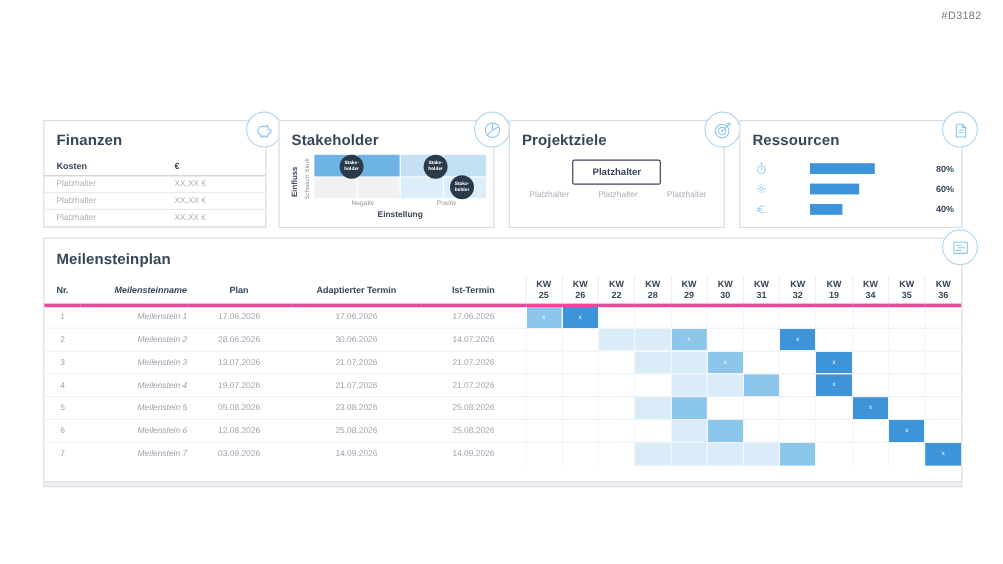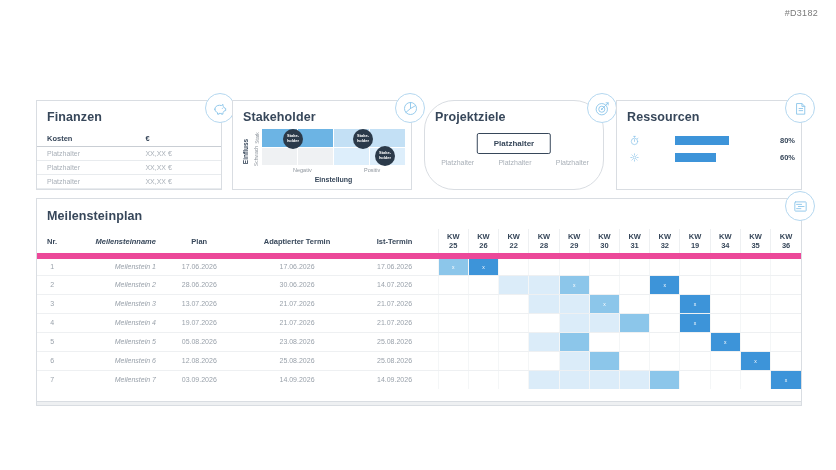--- a/index.html
+++ b/index.html
@@ -91,21 +91,21 @@
   }
   .sh-xtick {
     position: absolute; font-size: 5.5px; color: #8d949c;
   }
   .sh-xlab {
     position: absolute; left: 21px; top: 47px; width: 143px;
     text-align: center; font-size: 7px; font-weight: bold; color: #37475a;
   }
 
   
-  #card-ziele { left: 424px; top: 100px; width: 180px; height: 90px; border-radius: 30px; }
+  #card-ziele { left: 424px; top: 100px; width: 180px; height: 90px; }
   #card-ziele .card-title { position: absolute; left: 10px; top: 9px; }
   .ziel-box {
     position: absolute; left: 50%; transform: translateX(-50%); top: 32px;
     padding: 5px 16px; border: 1px solid #37475a; border-radius: 2px;
     font-size: 8px; font-weight: bold; color: #37475a; white-space: nowrap;
   }
   .ziel-row {
     position: absolute; left: 4px; top: 58px; width: 172px;
     display: flex; justify-content: space-around;
   }
@@ -123,21 +123,21 @@
 
   
   #card-meilen { left: 36px; top: 198px; width: 766px; height: 208px; }
   #card-meilen .card-title { position: absolute; left: 10px; top: 10px; font-size: 12.5px; }
   .ms-table {
     position: absolute; left: 0; top: 30px; width: 100%;
     border-collapse: collapse; table-layout: fixed;
   }
   .ms-table th {
     font-size: 7.5px; font-weight: bold; color: #37475a;
-    padding: 3px 0; border-bottom: 6px solid #ec4899;
+    padding: 3px 0; border-bottom: 3px solid #ec4899;
     line-height: 9px; vertical-align: middle;
   }
   .ms-table td {
     font-size: 7px; color: #9aa2ab; height: 19px;
     border-bottom: 1px solid #eef0f2; padding: 0;
   }
   .c-nr    { width: 30px;  text-align: center; }
   .c-name  { width: 88px;  text-align: right; font-style: italic; }
   .c-plan  { width: 86px;  text-align: center; }
   .c-adapt { width: 108px; text-align: center; }
@@ -292,20 +292,32 @@
             <circle cx="12" cy="12" r="3"></circle>
             <path d="M12 4v2M12 18v2M4 12h2M18 12h2M6.3 6.3l1.4 1.4M16.3 16.3l1.4 1.4M17.7 6.3l-1.4 1.4M7.7 16.3l-1.4 1.4" stroke-linecap="round"></path>
           </svg>
         </div>
         <div class="res-track">
           <div class="res-fill" style="width:60%"></div>
         </div>
         <div class="res-pct">60%</div>
       </div>
 
+      <div class="res-row">
+        <div class="res-icon">
+          <svg width="11" height="11" viewBox="0 0 24 24" fill="none" stroke="#8ec6ea" stroke-width="1.6" stroke-linecap="round">
+            <path d="M17 6.5a6.5 6.5 0 100 11"></path>
+            <path d="M4.5 10h8M4.5 14h8"></path>
+          </svg>
+        </div>
+        <div class="res-track">
+          <div class="res-fill" style="width:40%"></div>
+        </div>
+        <div class="res-pct">40%</div>
+      </div>
 
     </div>
   </div>
 
   <div class="card" id="card-meilen">
     <div class="card-title">Meilensteinplan</div>
     <div class="badge" style="right:-14px; top:-8px;">
       <svg width="17" height="17" viewBox="0 0 24 24" fill="none" stroke="#8ec6ea" stroke-width="1.3" stroke-linecap="round">
         <rect x="4" y="5.5" width="16" height="13" rx="1"></rect>
         <path d="M6.5 9h7M9 12h8M6.5 15h6"></path>

